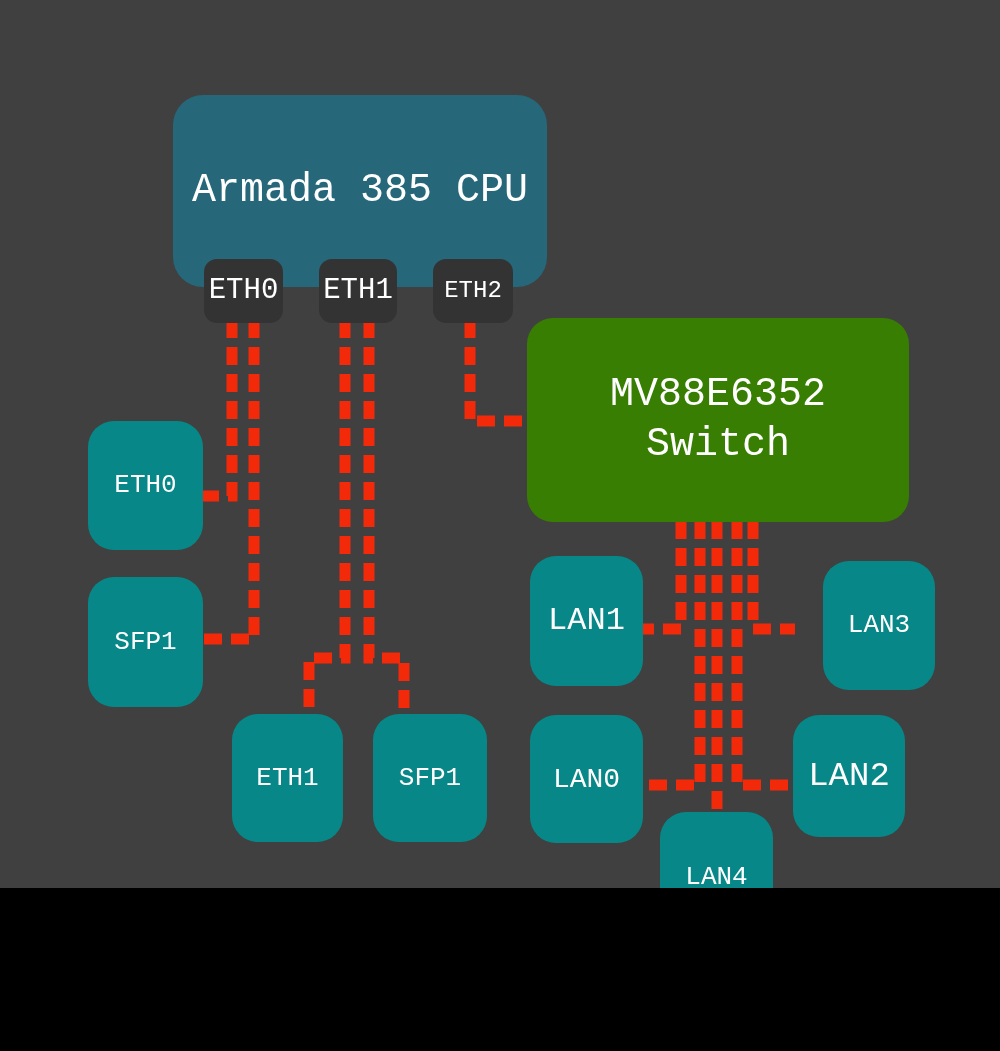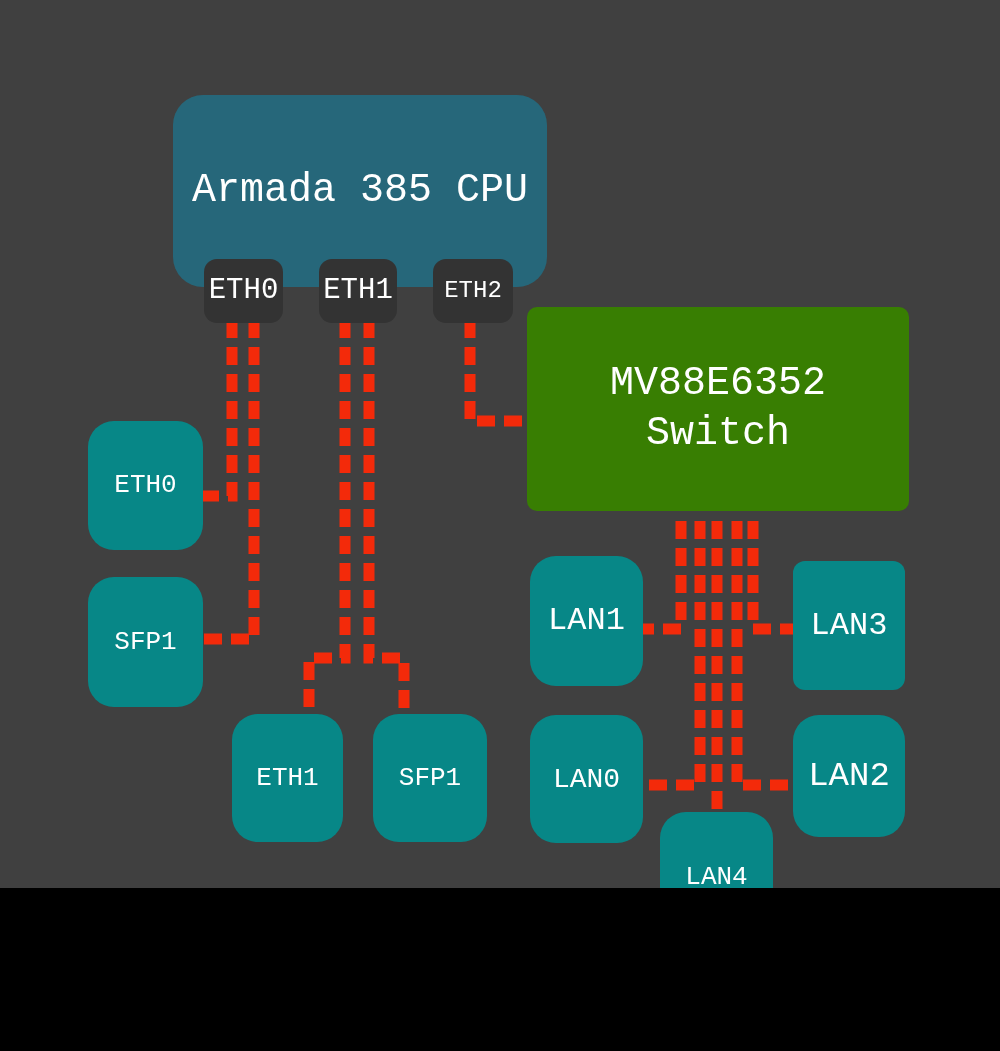--- a/index.html
+++ b/index.html
@@ -57,40 +57,40 @@
     </div>
     <div class="node" style="left: 204px; top: 259px; width: 79px; height: 64px; background: rgb(51, 51, 51); border-radius: 13px; font-size: 29px; color: rgb(255, 255, 255);">
       <div class="node-label">ETH0</div>
     </div>
     <div class="node" style="left: 319px; top: 259px; width: 78px; height: 64px; background: rgb(51, 51, 51); border-radius: 13px; font-size: 29px; color: rgb(255, 255, 255);">
       <div class="node-label">ETH1</div>
     </div>
     <div class="node" style="left: 433px; top: 259px; width: 80px; height: 64px; background: rgb(51, 51, 51); border-radius: 13px; font-size: 24px; color: rgb(255, 255, 255);">
       <div class="node-label">ETH2</div>
     </div>
-    <div class="node" style="left: 527px; top: 307px; width: 382px; height: 204px; background: rgb(56, 126, 2); border-radius: 10px; font-size: 40px; color: rgb(255, 255, 255);">
+    <div class="node" style="left: 527px; top: 318px; width: 382px; height: 204px; background: rgb(56, 126, 2); border-radius: 26px; font-size: 40px; color: rgb(255, 255, 255);">
       <div class="node-label">MV88E6352</div>
       <div class="node-label">Switch</div>
     </div>
     <div class="node" style="left: 88px; top: 421px; width: 115px; height: 129px; background: rgb(7, 135, 135); border-radius: 26px; font-size: 26px; color: rgb(255, 255, 255);">
       <div class="node-label">ETH0</div>
     </div>
     <div class="node" style="left: 88px; top: 577px; width: 115px; height: 130px; background: rgb(7, 135, 135); border-radius: 26px; font-size: 26px; color: rgb(255, 255, 255);">
       <div class="node-label">SFP1</div>
     </div>
     <div class="node" style="left: 232px; top: 714px; width: 111px; height: 128px; background: rgb(7, 135, 135); border-radius: 26px; font-size: 26px; color: rgb(255, 255, 255);">
       <div class="node-label">ETH1</div>
     </div>
     <div class="node" style="left: 373px; top: 714px; width: 114px; height: 128px; background: rgb(7, 135, 135); border-radius: 26px; font-size: 26px; color: rgb(255, 255, 255);">
       <div class="node-label">SFP1</div>
     </div>
     <div class="node" style="left: 530px; top: 556px; width: 113px; height: 130px; background: rgb(7, 135, 135); border-radius: 26px; font-size: 32px; color: rgb(255, 255, 255);">
       <div class="node-label">LAN1</div>
     </div>
-    <div class="node" style="left: 793px; top: 561px; width: 112px; height: 129px; background: rgb(7, 135, 135); border-radius: 12px; font-size: 32px; color: rgb(255, 255, 255);">
+    <div class="node" style="left: 823px; top: 561px; width: 112px; height: 129px; background: rgb(7, 135, 135); border-radius: 26px; font-size: 26px; color: rgb(255, 255, 255);">
       <div class="node-label">LAN3</div>
     </div>
     <div class="node" style="left: 530px; top: 715px; width: 113px; height: 128px; background: rgb(7, 135, 135); border-radius: 26px; font-size: 28px; color: rgb(255, 255, 255);">
       <div class="node-label">LAN0</div>
     </div>
     <div class="node" style="left: 793px; top: 715px; width: 112px; height: 122px; background: rgb(7, 135, 135); border-radius: 26px; font-size: 34px; color: rgb(255, 255, 255);">
       <div class="node-label">LAN2</div>
     </div>
     <div class="node" style="left: 660px; top: 812px; width: 113px; height: 130px; background: rgb(7, 135, 135); border-radius: 26px; font-size: 26px; color: rgb(255, 255, 255); align-items: center;">
       <div class="node-label">LAN4</div>

